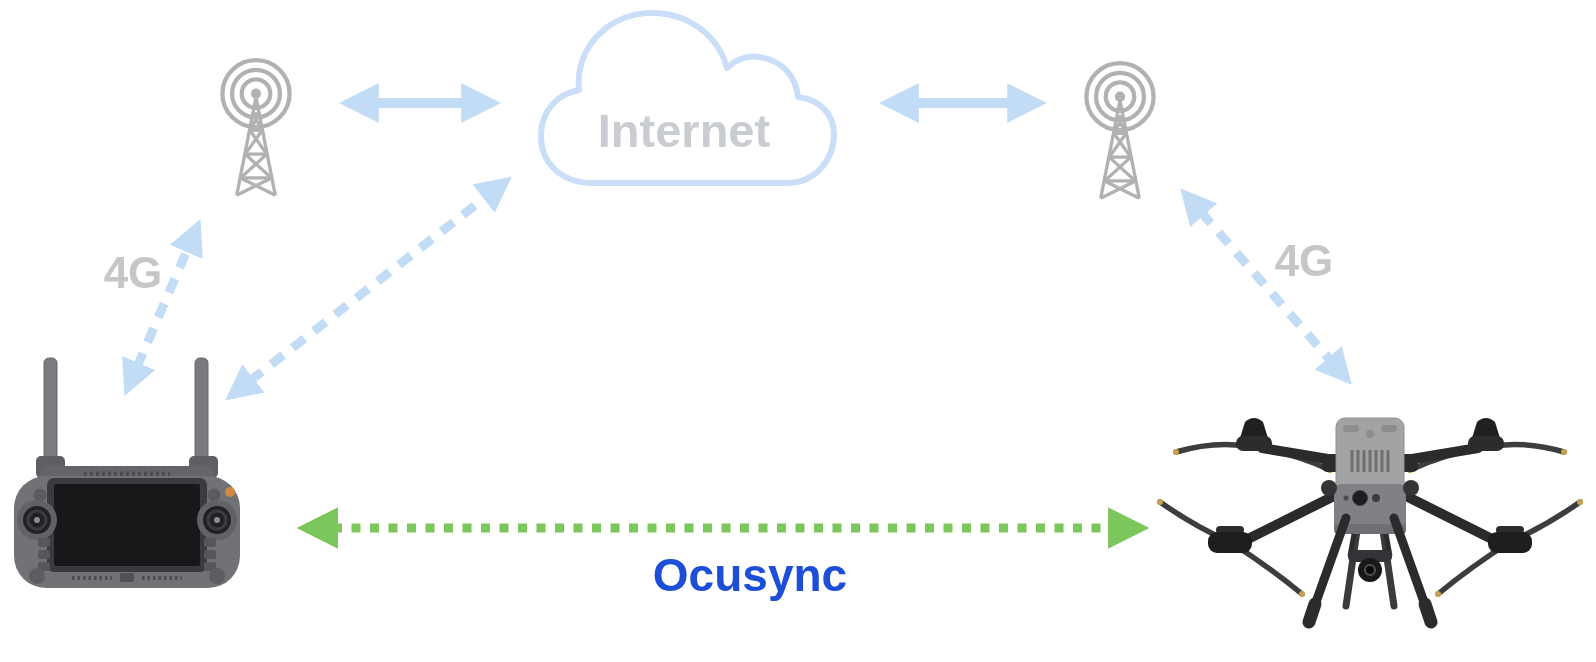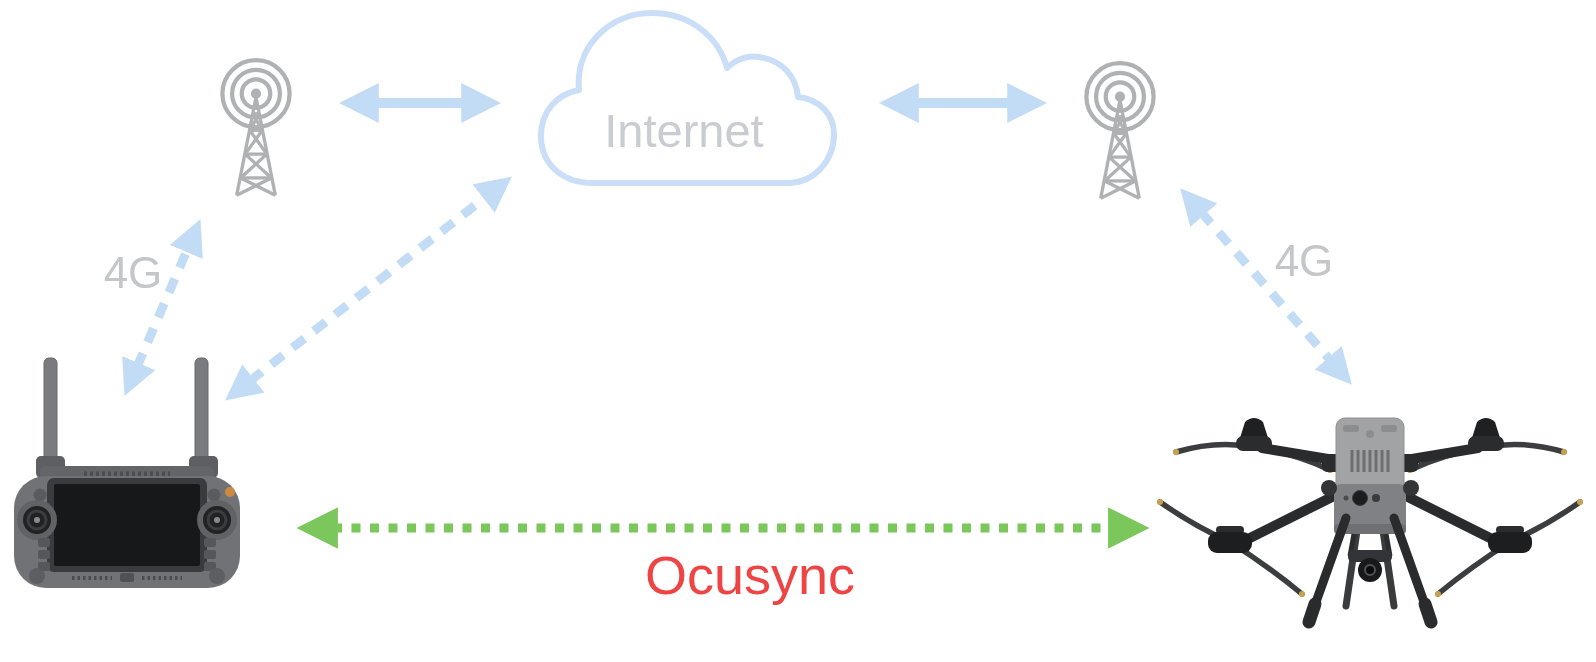--- a/index.html
+++ b/index.html
@@ -2,28 +2,28 @@
 <html><head>
 <meta charset="utf-8">
 <style>
   html,body{margin:0;padding:0;background:#ffffff;}
   .stage{
     position:relative;width:1596px;height:662px;background:#ffffff;overflow:hidden;
     font-family:"Liberation Sans", sans-serif;
   }
   .stage svg{position:absolute;left:0;top:0;}
   .lbl{
-    position:absolute;font-weight:normal;text-align:center;white-space:nowrap;
+    position:absolute;font-weight:bold;text-align:center;white-space:nowrap;
     -webkit-user-select:none;user-select:none;
   }
   .lbl-internet{left:534px;top:107px;width:300px;font-size:47px;line-height:48px;color:#c9ccd1;}
   .lbl-4g-left{left:73px;top:251px;width:120px;font-size:44px;line-height:44px;color:#c5c6c8;}
   .lbl-wifi{left:345px;top:293px;width:200px;font-size:42px;line-height:42px;color:#c5c6c8;}
   .lbl-4g-right{left:1244px;top:239px;width:120px;font-size:44px;line-height:44px;color:#c5c6c8;}
-  .lbl-ocusync{left:600px;top:548px;width:300px;font-size:54px;line-height:54px;color:#ef4444;}
+  .lbl-ocusync{left:600px;top:548px;width:300px;font-size:46px;line-height:54px;color:#1d4ed8;}
 </style>
 </head>
 <body>
 
 <div class="stage">
 
   <svg width="1596" height="662" viewBox="0 0 1596 662">
     <defs>
       <marker id="headBlue" viewBox="0 0 10 10" refX="1.2" refY="5" markerWidth="4" markerHeight="4" orient="auto-start-reverse" markerUnits="strokeWidth">
         <path d="M0 0 L10 5 L0 10 Z" fill="#c3dcf5"></path>

